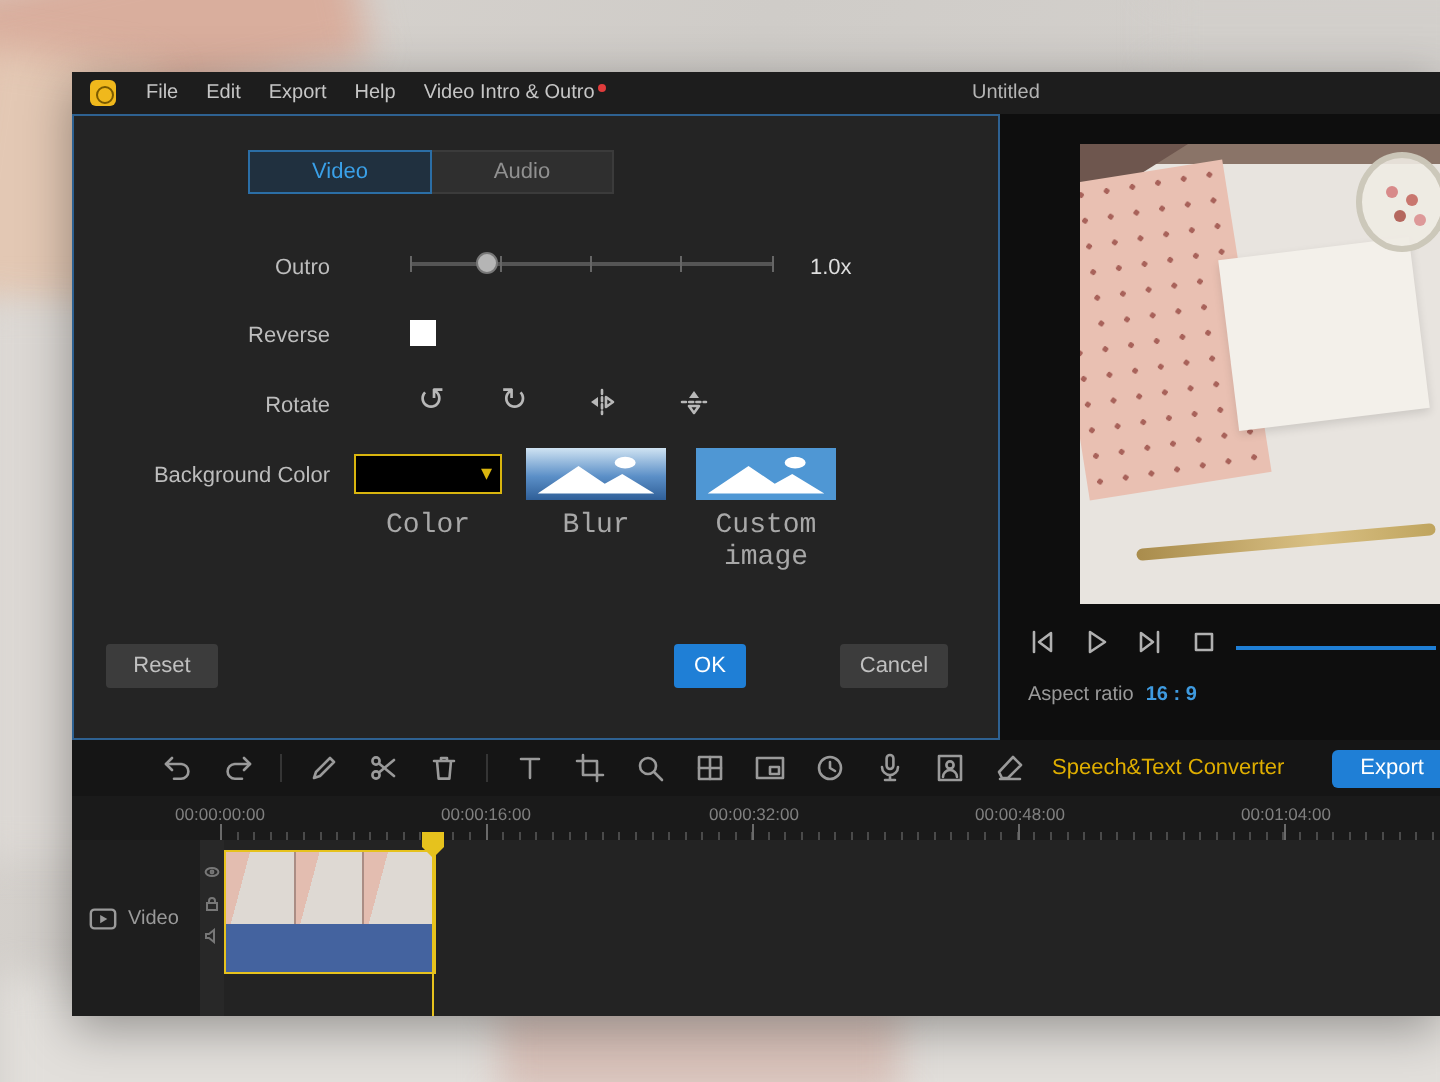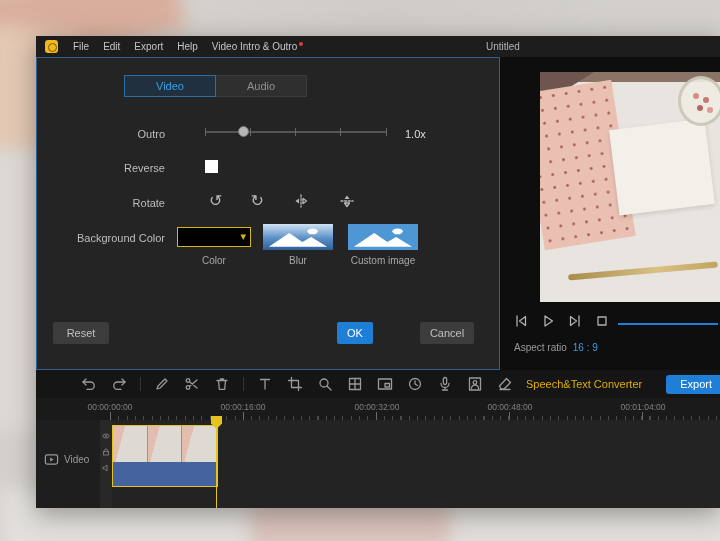--- a/index.html
+++ b/index.html
@@ -45,21 +45,21 @@
   .ph-glass{position:absolute;left:138px;top:4px;width:46px;height:50px;border-radius:50%;
             background:rgba(238,235,227,.9);border:3px solid rgba(195,190,175,.8);}
   .ph-glass i{position:absolute;border-radius:50%;background:#d88a8a;width:6px;height:6px;left:12px;top:14px;
               box-shadow:10px 4px 0 #c9776f, 4px 12px 0 #b5685f, 14px 14px 0 #d99;}
   .ph-pen{position:absolute;left:28px;top:196px;width:150px;height:6px;border-radius:3px;
           background:linear-gradient(90deg,#a98c4c,#d9c084 60%,#bfa45e);transform:rotate(-5deg);}
   .transport{position:absolute;left:12px;top:255px;display:flex;gap:9px;align-items:center;}
   .tpb{width:18px;height:18px;background:none;border:none;padding:1px;cursor:pointer;}
   .seekbar{position:absolute;left:118px;top:266px;right:2px;height:2px;background:#1f7fd6;cursor:pointer;}
   .aspect{position:absolute;left:14px;top:285px;font-size:10px;color:#9a9a9a;}
-  .aspect b{color:#3f9be0;font-weight:normal;margin-left:6px;}
+  .aspect b{color:#3f9be0;font-weight:bold;margin-left:6px;}
 
   
   .dialog{position:absolute;left:0;top:21px;width:464px;height:313px;background:#242424;
           border:1px solid #2e6191;}
   .tabs{position:absolute;left:88px;top:17px;display:flex;}
   .tab{width:92px;height:22px;line-height:20px;text-align:center;font-size:11px;cursor:pointer;
        background:#2f2f2f;color:#909090;border:1px solid #3b3b3b;margin-left:-1px;}
   .tab.active{background:#20303f;color:#3aa0e8;border:1px solid #2b6ea6;z-index:2;}
   .lbl{position:absolute;left:0;width:128px;text-align:right;font-size:11px;color:#bdbdbd;}
   .slider{position:absolute;left:168px;top:66px;width:182px;height:16px;cursor:pointer;}
@@ -70,21 +70,21 @@
   .speedval{position:absolute;left:368px;top:70px;font-size:11px;color:#ddd;}
   .checkbox{position:absolute;left:168px;top:102px;width:13px;height:13px;background:#fff;cursor:pointer;}
   .rotrow{position:absolute;left:172px;top:134px;display:flex;gap:28px;align-items:center;}
   .rotglyph{font-size:16px;color:#b8b8b8;line-height:16px;cursor:pointer;background:none;border:none;padding:0;}
   .swatch{position:absolute;left:140px;top:169px;width:74px;height:20px;background:#000;
           border:1px solid #d9b50e;cursor:pointer;}
   .swatch .arr{position:absolute;right:4px;top:2px;color:#d9b50e;font-size:11px;}
   .thumbopt{position:absolute;top:166px;width:70px;height:26px;cursor:pointer;overflow:hidden;}
   .opt-blur{left:226px;background:linear-gradient(180deg,#cfe3f2 0%,#5b8fc7 55%,#2f5f98 100%);}
   .opt-custom{left:311px;background:#4f97d4;}
-  .cap{position:absolute;top:197px;font-size:10px;color:#a8a8a8;text-align:center;}
+  .cap{position:absolute;top:197px;font-size:14px;color:#a8a8a8;text-align:center;font-family:Liberation Mono, monospace;}
   .btn{position:absolute;top:264px;height:22px;font-size:11px;border-radius:2px;border:none;cursor:pointer;}
   .btn-reset{left:16px;width:56px;background:#3c3c3c;color:#c0c0c0;}
   .btn-ok{left:300px;width:36px;background:#1f7fd6;color:#fff;}
   .btn-cancel{left:383px;width:54px;background:#3c3c3c;color:#c0c0c0;}
 
   
   .toolbar{position:absolute;left:0;top:334px;right:0;height:28px;background:#151515;
            display:flex;align-items:center;padding-left:44px;gap:12px;}
   .tbtn{width:18px;height:18px;background:none;border:none;padding:1px;cursor:pointer;flex:none;}
   .sep{width:1px;height:14px;background:#353535;flex:none;}

